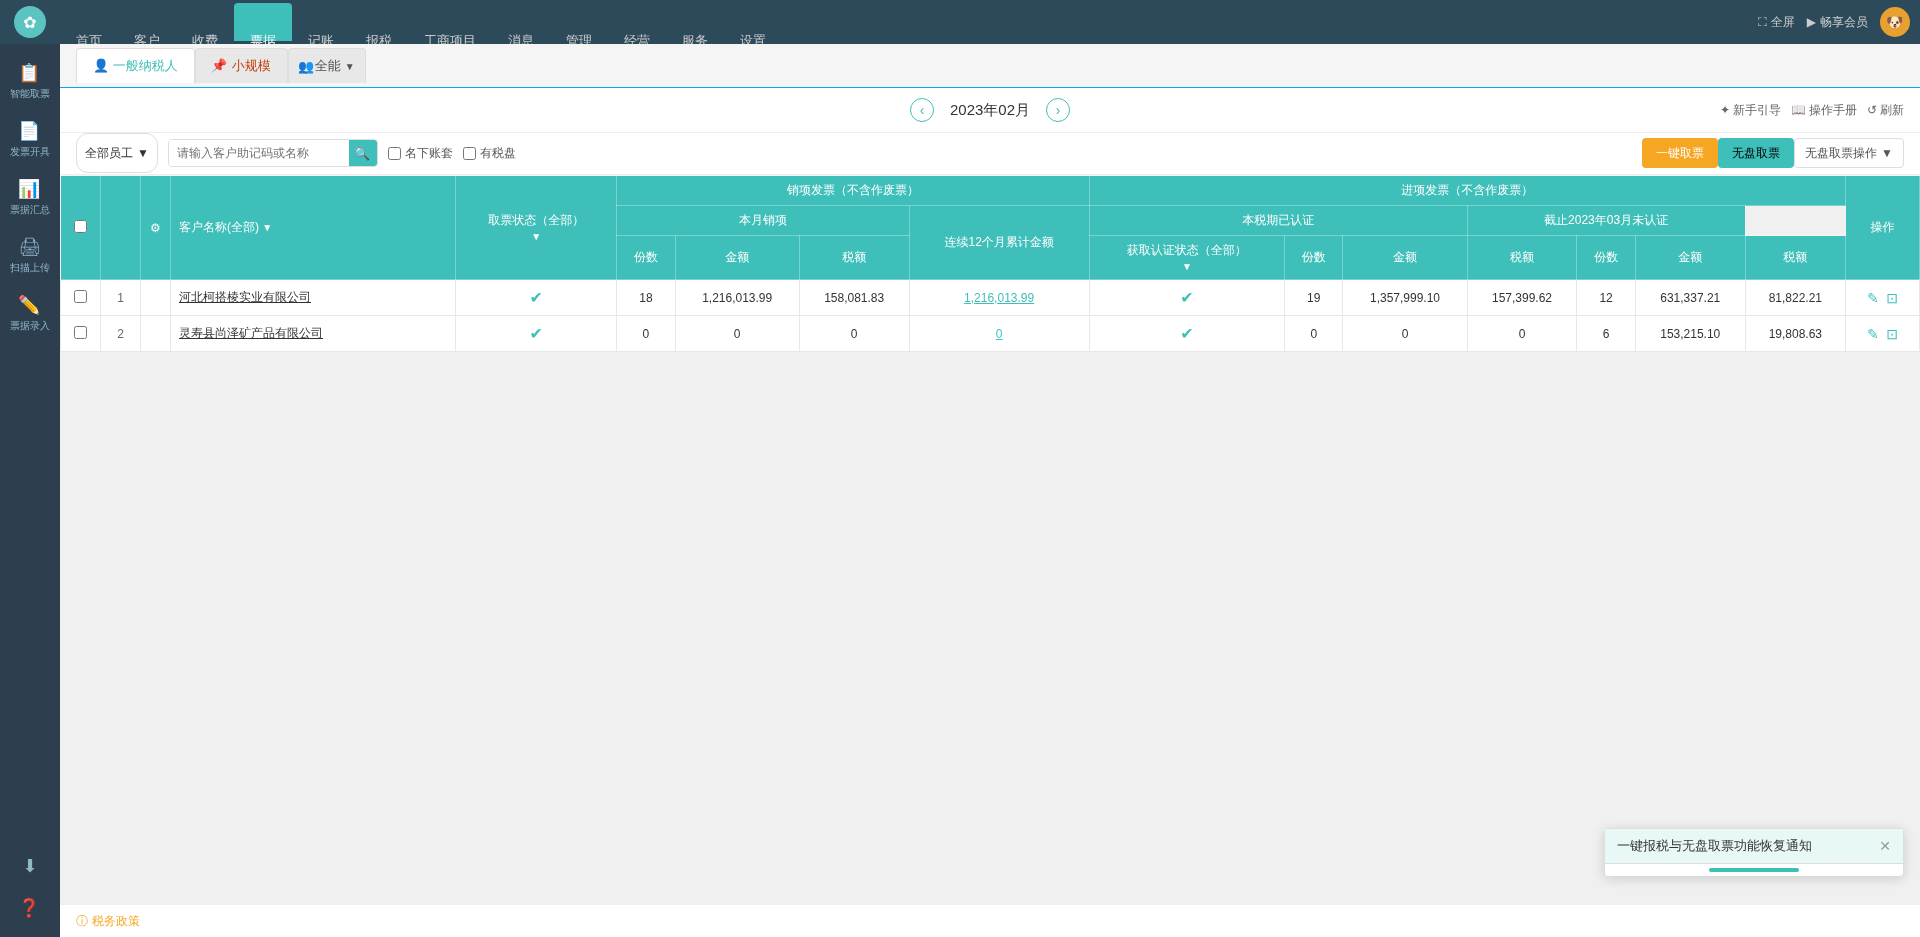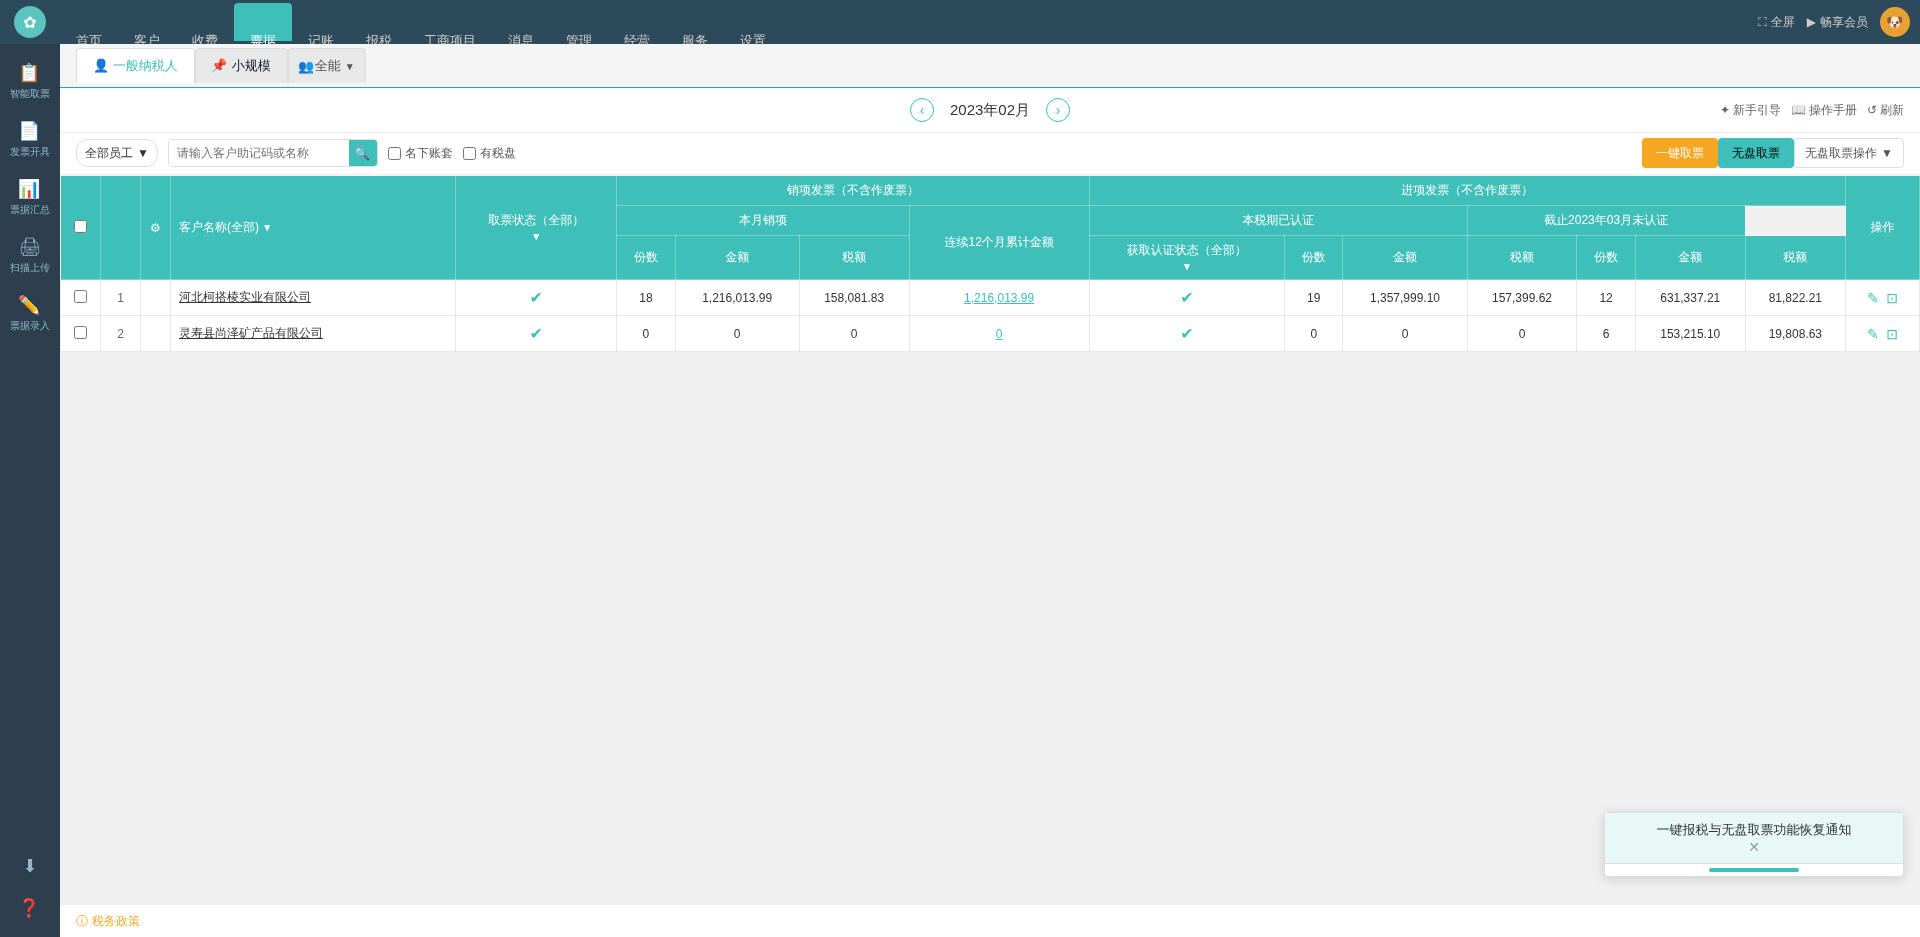--- a/index.html
+++ b/index.html
@@ -102,21 +102,21 @@
       display: flex;
       flex-direction: column;
       background: #f0f0f0;
       overflow: hidden;
     }
     .tab {
       padding: 8px 16px;
       border-radius: 4px 4px 0 0;
       cursor: pointer;
       font-size: 13px;
-      color: #0f172a;
+      color: #c2410c;
       border: 1px solid #ddd;
       border-bottom: none;
       background: #e8e8e8;
     }
     .tab.active {
       background: #fff;
       color: #3ebfb9;
       border-color: #ddd;
       font-weight: 500;
     }
@@ -179,21 +179,21 @@
       display: flex;
       align-items: center;
       padding: 0 16px;
       gap: 10px;
     }
     .employee-select {
       display: flex; align-items: center;
       border: 1px solid #ddd;
       border-radius: 12px;
       padding: 0 8px;
-      height: 28px;
+      height: 40px;
       font-size: 12px;
       gap: 4px;
       cursor: pointer;
       background: #fff;
     }
     .search-box {
       display: flex; align-items: center;
       border: 1px solid #ddd;
       border-radius: 4px;
       height: 28px;
@@ -290,21 +290,20 @@
     .notif-header {
       background: #e8f8f7;
       padding: 8px 12px;
       display: flex;
       justify-content: space-between;
       align-items: center;
       border-bottom: 1px solid #ddd;
       font-size: 13px;
       font-weight: 500;
       color: #333;
-      flex-direction: column;
     }
     .notif-close {
       cursor: pointer; color: #999; font-size: 14px;
     }
     .notif-body {
       padding: 10px 12px;
       font-size: 12px;
       color: #555;
       line-height: 1.8;
       max-height: 150px;

